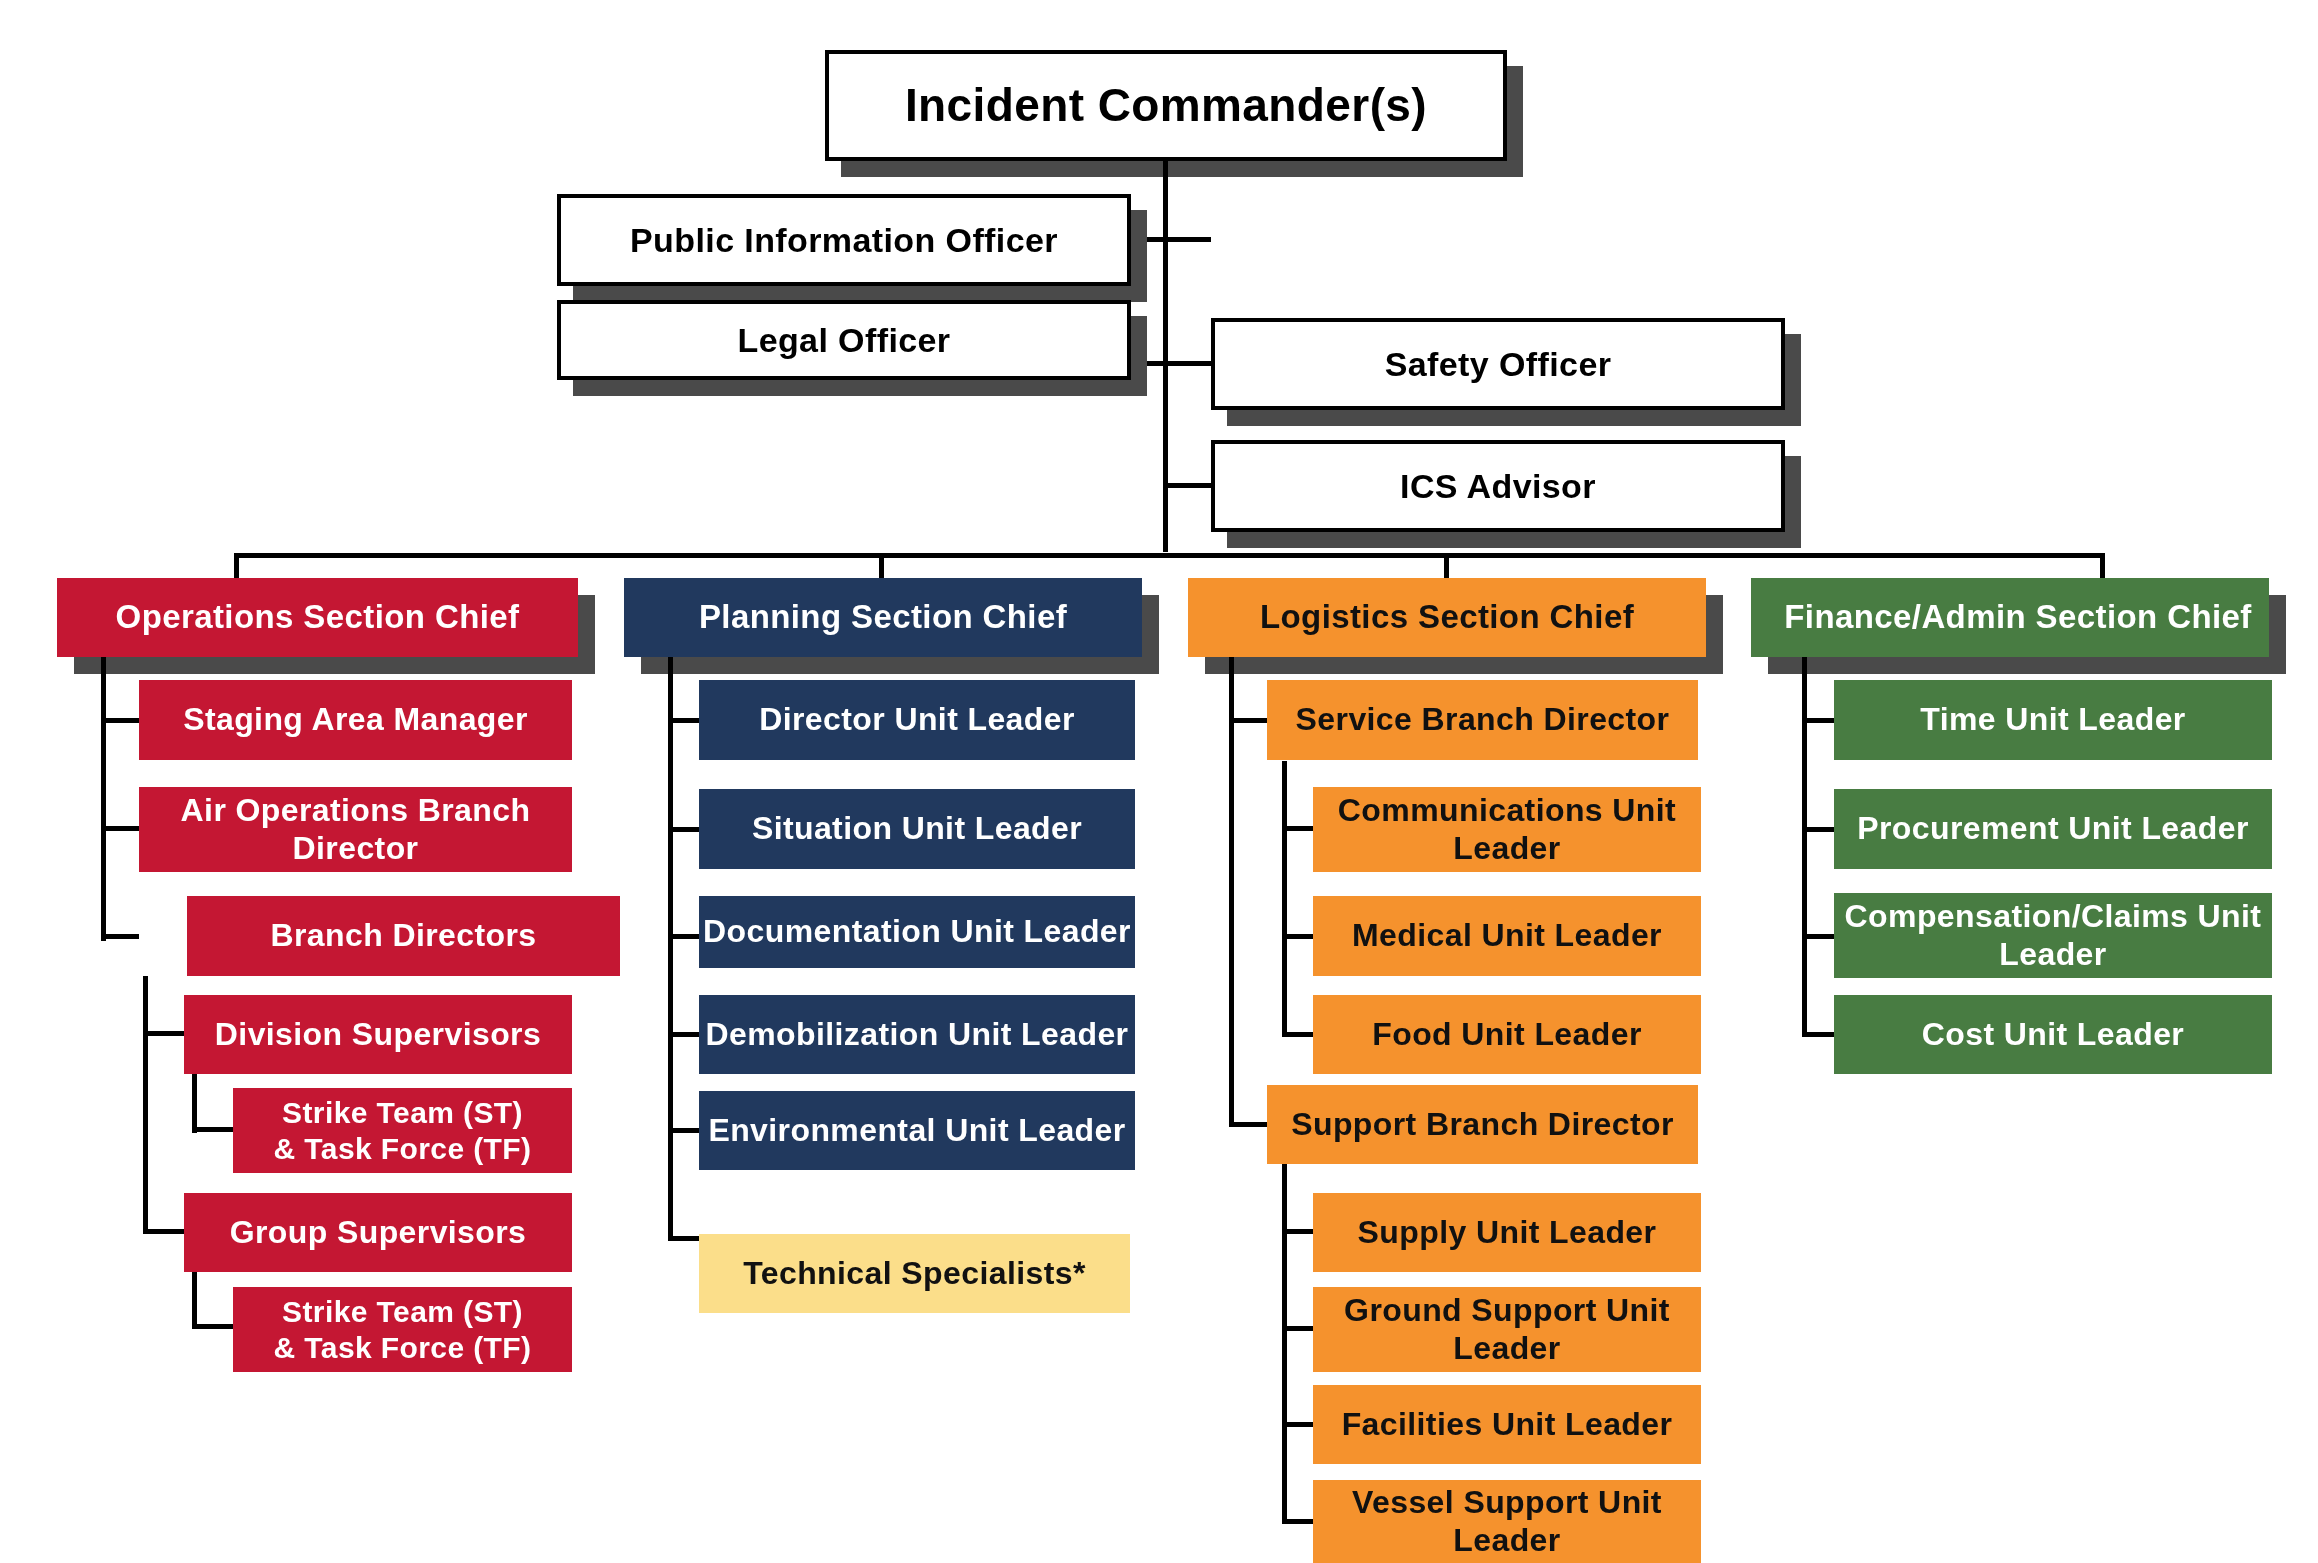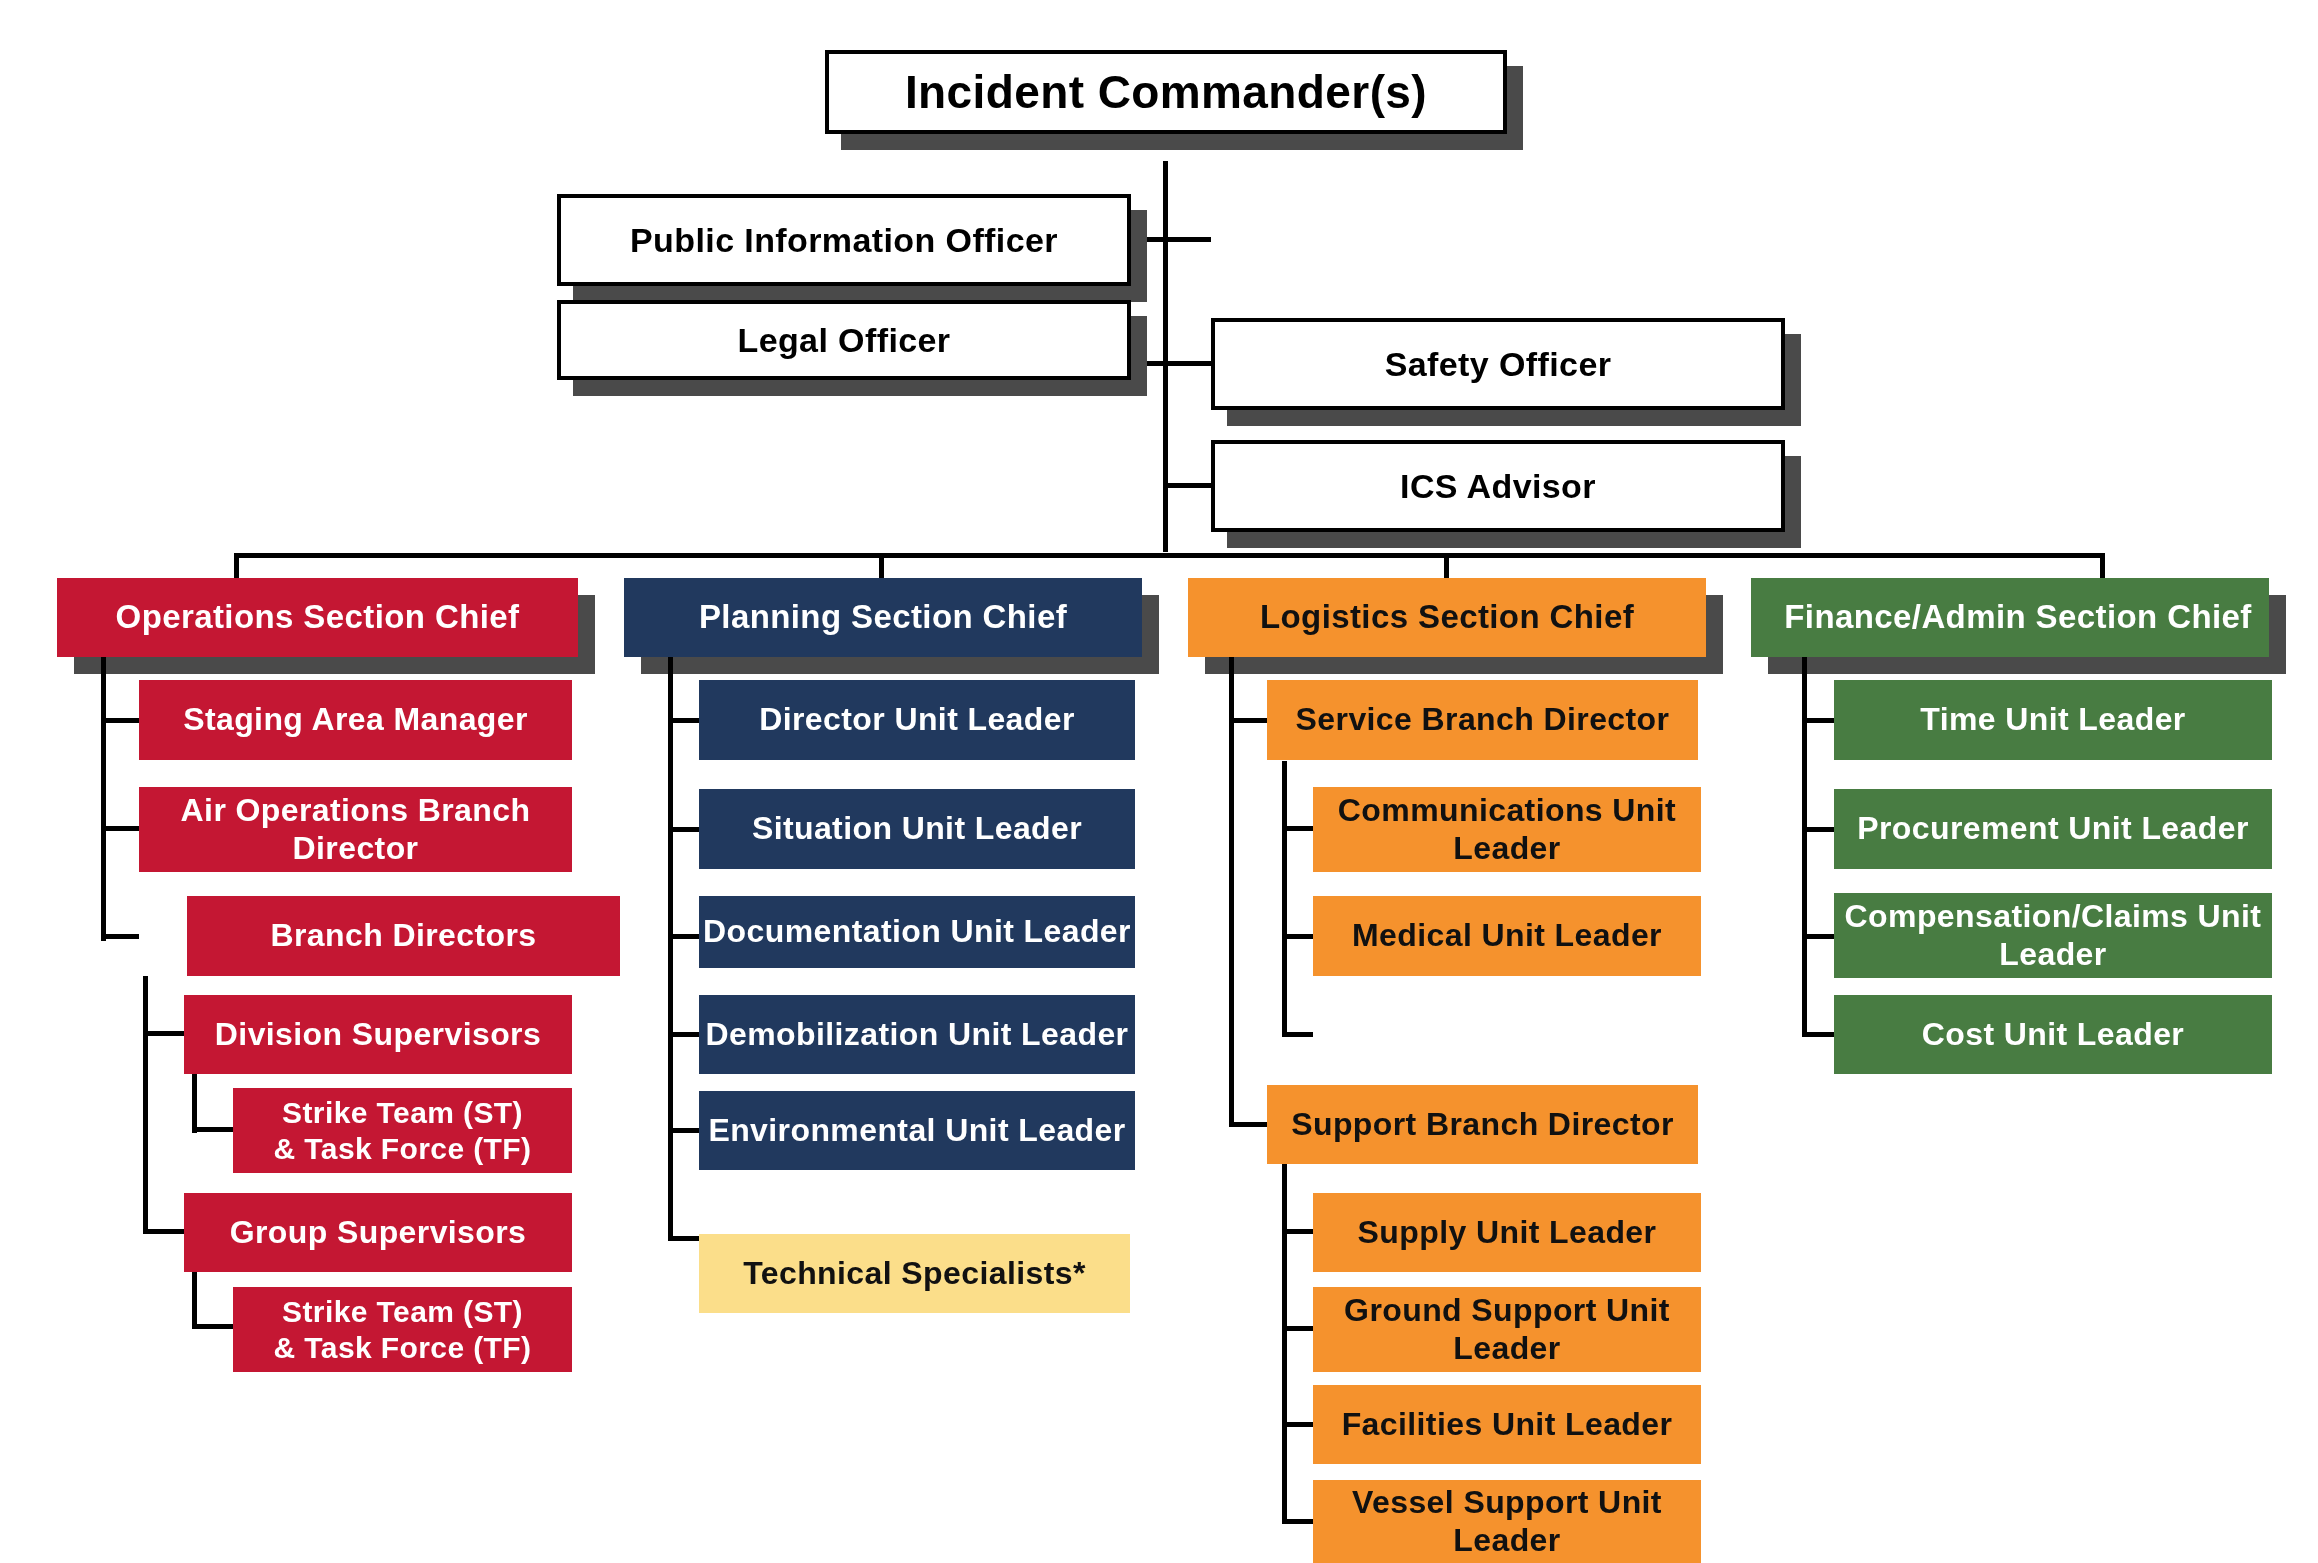--- a/index.html
+++ b/index.html
@@ -48,21 +48,21 @@
   .f-off    { font-size: 34px; }
   .f-chief  { font-size: 33px; }
   .f-child  { font-size: 32px; }
   .f-strike { font-size: 30px; }
 </style>
 </head>
 <body>
 
 <div id="canvas">
 
-  <div class="node white-box f-ic" style="left:825px; top:50px; width:682px; height:84px;">Incident Commander(s)</div>
+  <div class="node white-box f-ic" style="left:825px; top:50px; width:682px; height:111px;">Incident Commander(s)</div>
 
   <div class="line" style="left:1163px; top:161px; width:5px; height:391px;"></div>
 
   <div class="line" style="left:1131px; top:237px; width:80px; height:5px;"></div>
   <div class="node white-box f-off" style="left:557px; top:194px; width:574px; height:92px;">Public Information Officer</div>
 
   <div class="line" style="left:1131px; top:361px; width:80px; height:5px;"></div>
   <div class="node white-box f-off" style="left:557px; top:300px; width:574px; height:80px;text-align:right;">Legal Officer</div>
   <div class="node white-box f-off" style="left:1211px; top:318px; width:574px; height:92px;">Safety Officer</div>
 
@@ -122,20 +122,21 @@
   <div class="line" style="left:1229px; top:718px; width:38px; height:5px;"></div>
   <div class="node orange f-child" style="left:1267px; top:680px; width:431px; height:80px;">Service Branch Director</div>
 
   <div class="line" style="left:1282px; top:761px; width:5px; height:276px;"></div>
   <div class="line" style="left:1282px; top:826px; width:31px; height:5px;"></div>
   <div class="node orange f-child" style="left:1313px; top:787px; width:388px; height:85px;">Communications Unit
 Leader</div>
   <div class="line" style="left:1282px; top:934px; width:31px; height:5px;"></div>
   <div class="node orange f-child" style="left:1313px; top:896px; width:388px; height:80px;">Medical Unit Leader</div>
   <div class="line" style="left:1282px; top:1032px; width:31px; height:5px;"></div>
+  <div class="node orange f-child" style="left:1313px; top:995px; width:388px; height:79px;">Food Unit Leader</div>
 
   <div class="line" style="left:1229px; top:1122px; width:38px; height:5px;"></div>
   <div class="node orange f-child" style="left:1267px; top:1085px; width:431px; height:79px;">Support Branch Director</div>
   <div class="line" style="left:1282px; top:1164px; width:5px; height:360px;"></div>
   <div class="line" style="left:1282px; top:1229px; width:31px; height:5px;"></div>
   <div class="node orange f-child" style="left:1313px; top:1193px; width:388px; height:79px;">Supply Unit Leader</div>
   <div class="line" style="left:1282px; top:1326px; width:31px; height:5px;"></div>
   <div class="node orange f-child" style="left:1313px; top:1287px; width:388px; height:85px;">Ground Support Unit
 Leader</div>
   <div class="line" style="left:1282px; top:1422px; width:31px; height:5px;"></div>

